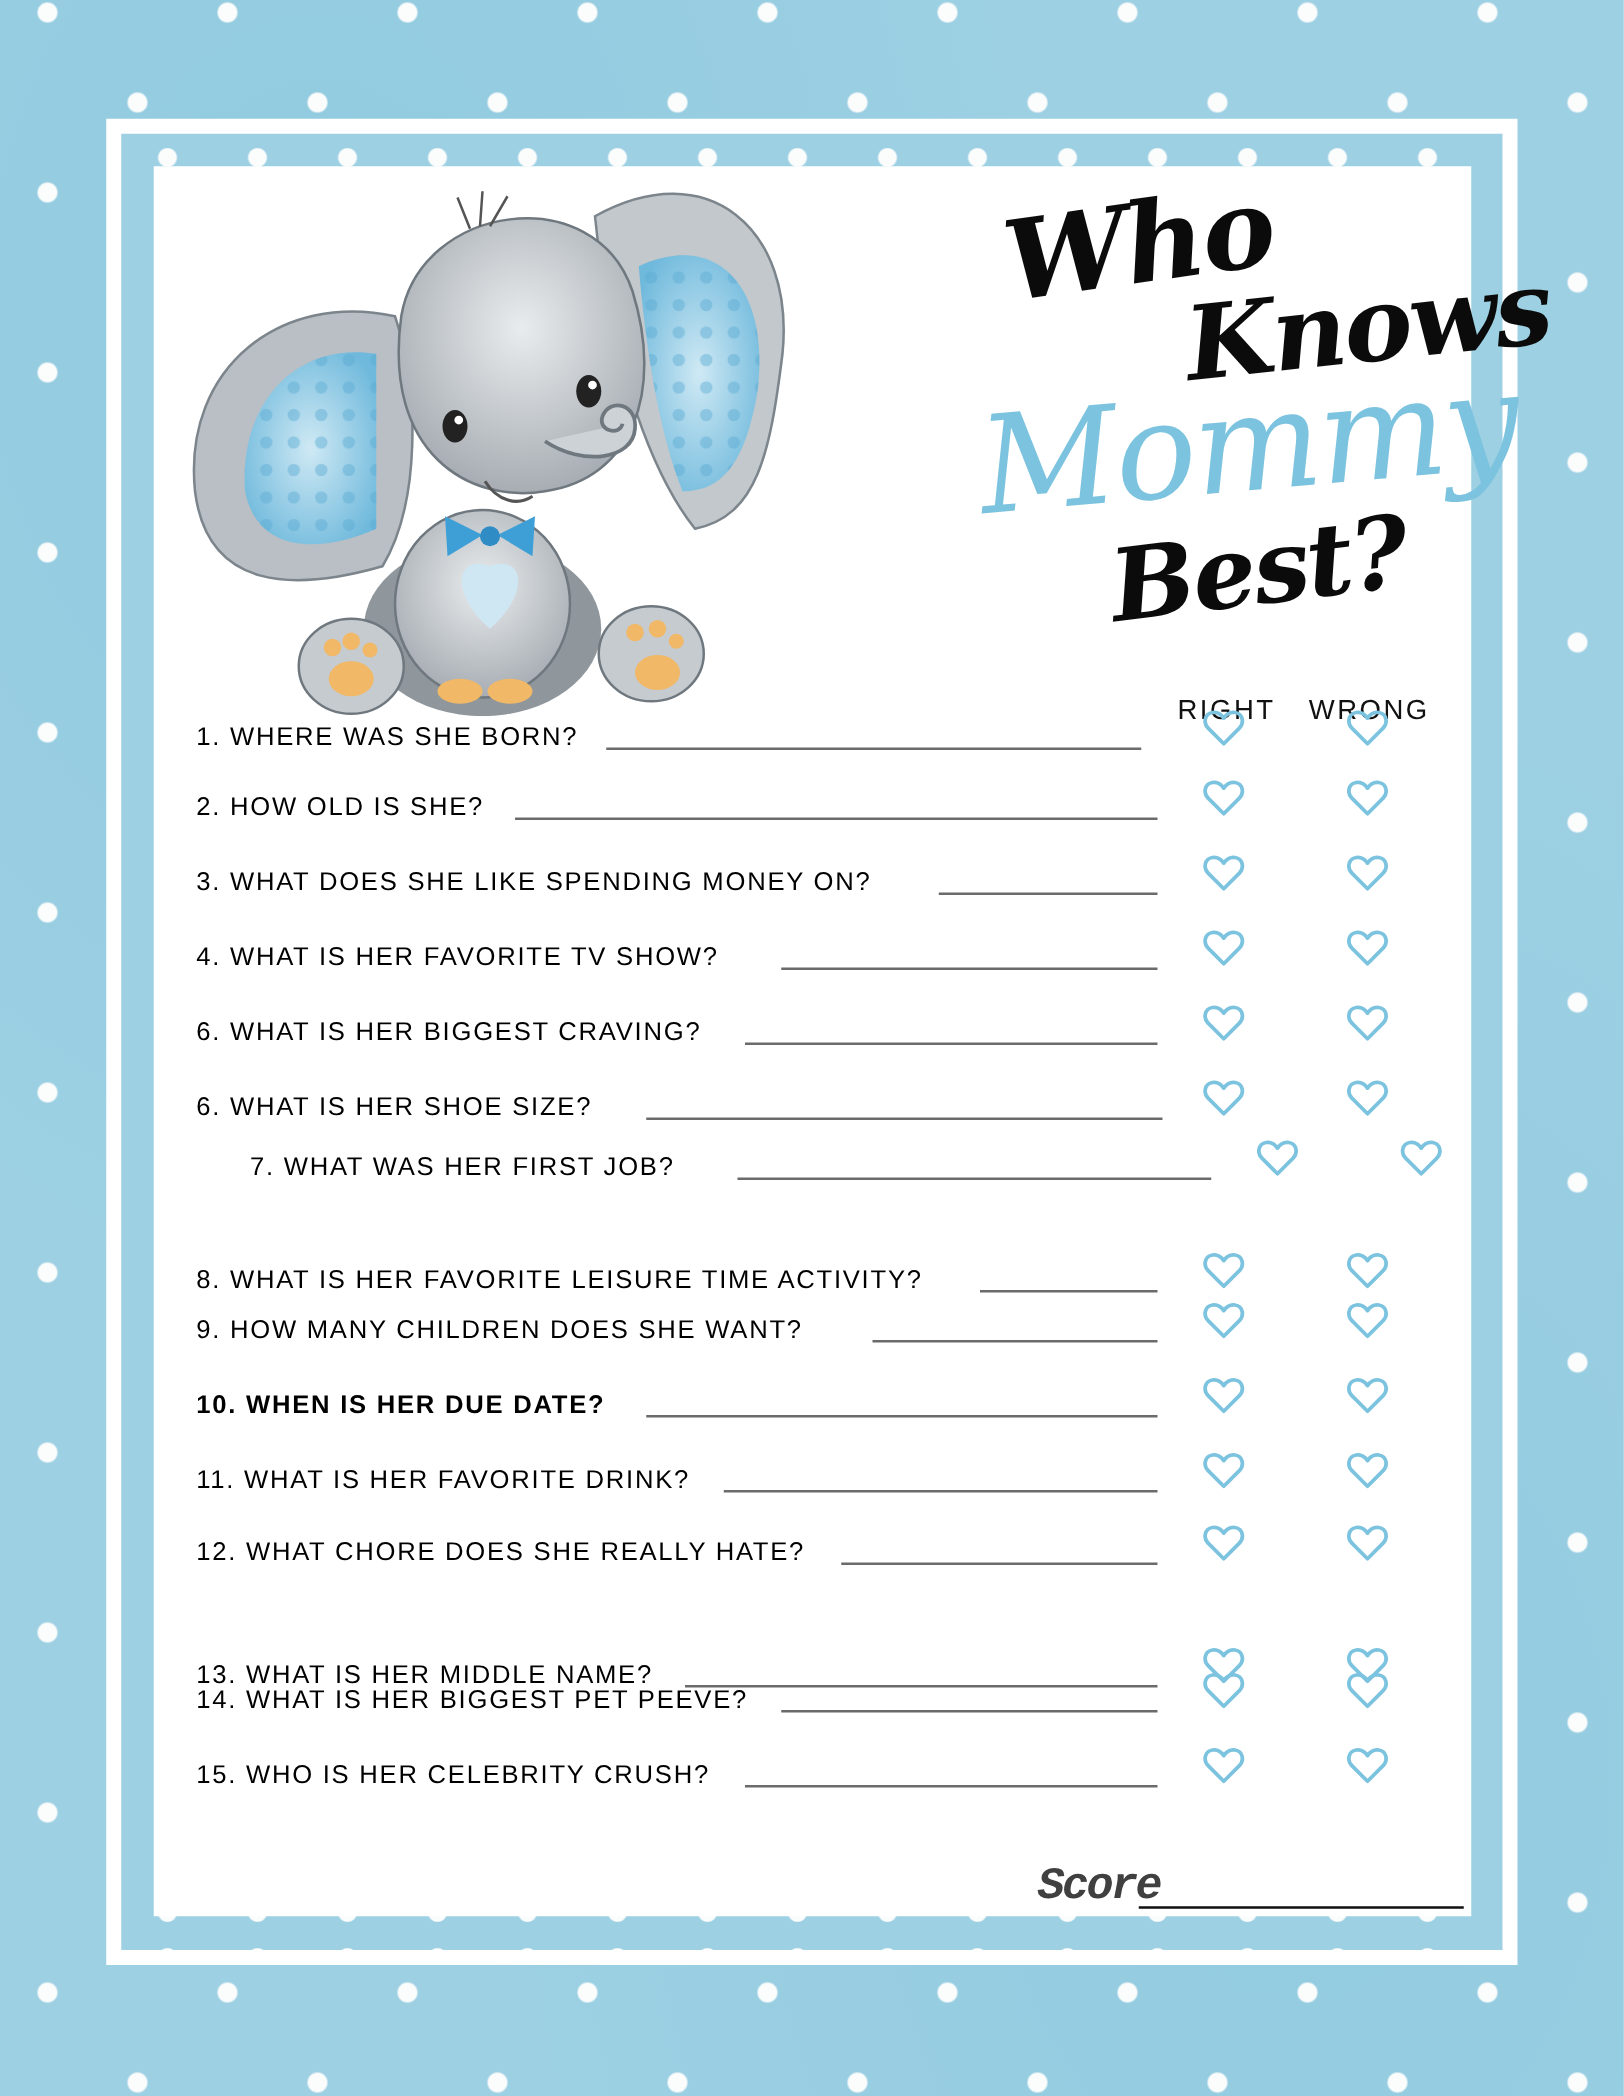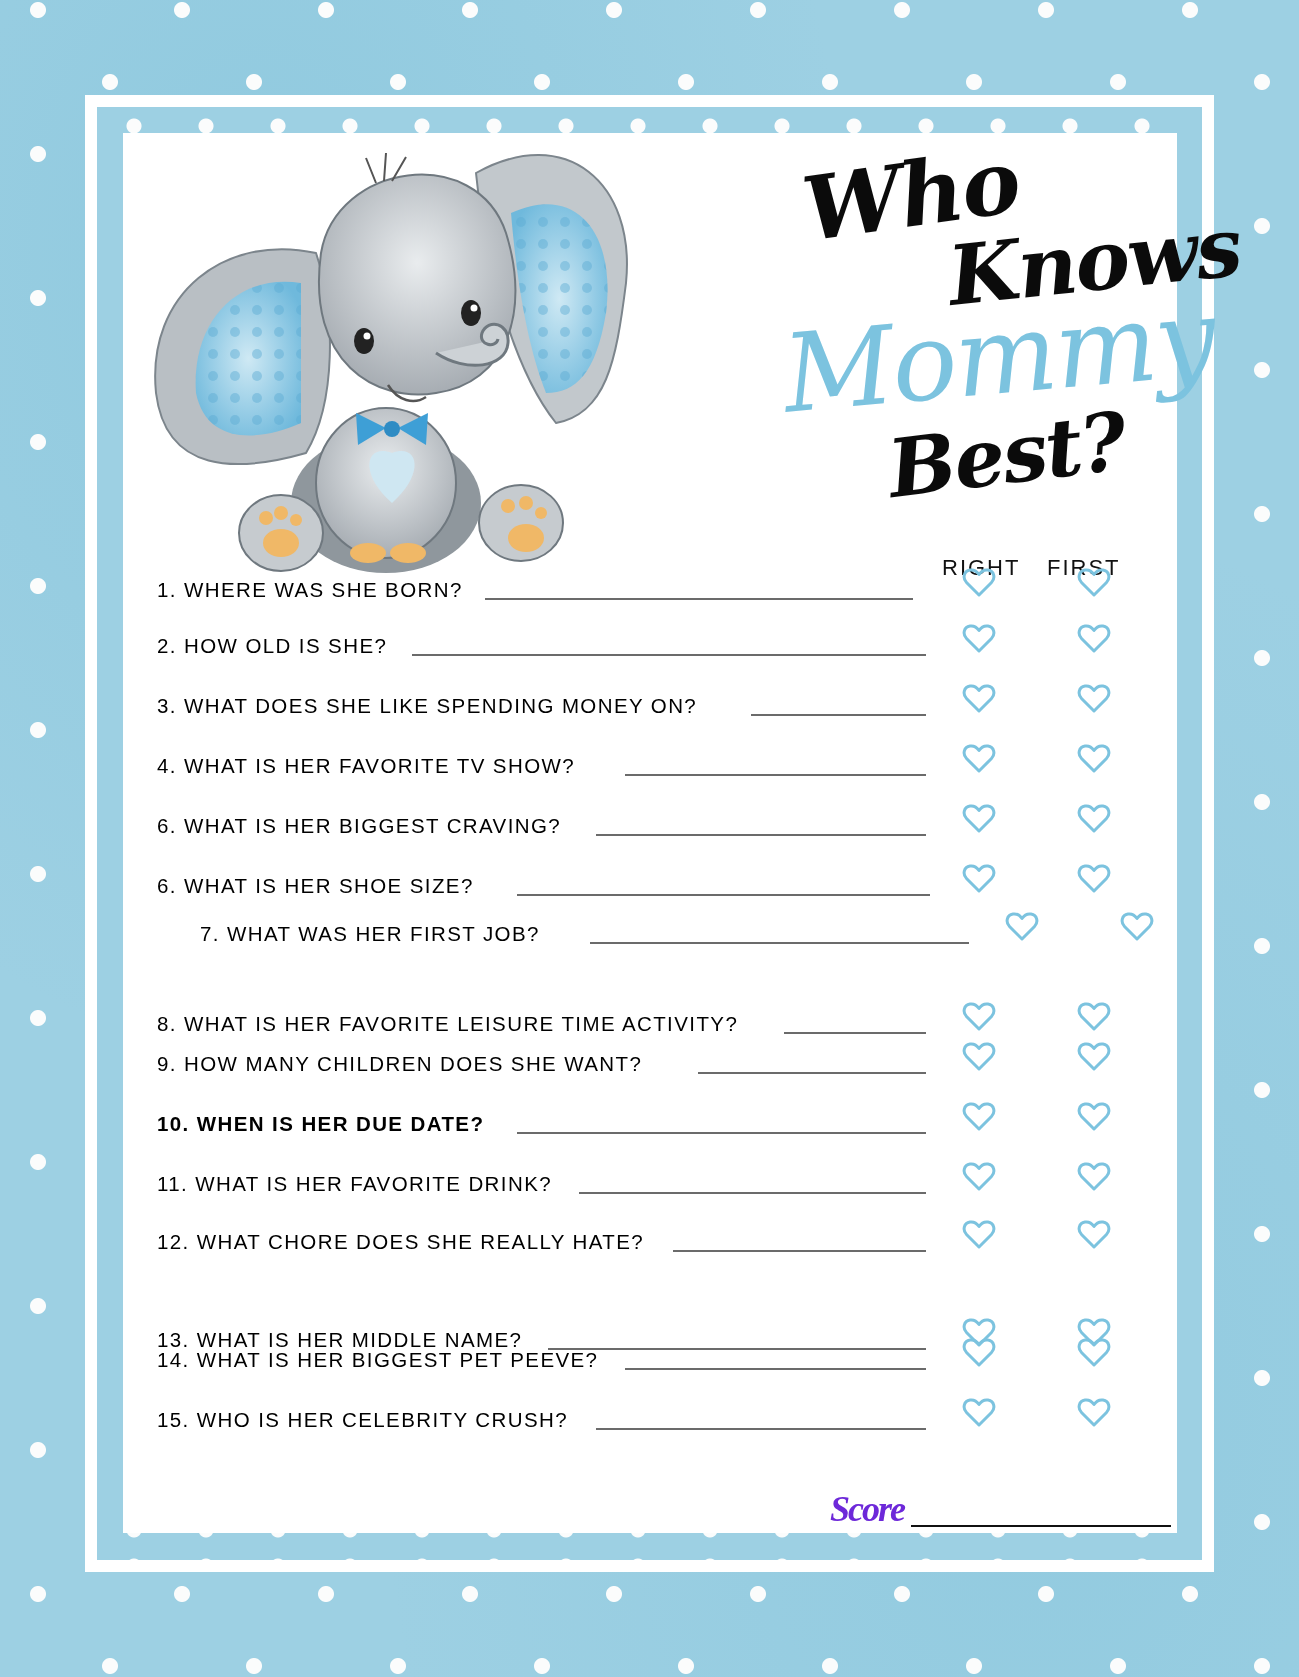--- a/index.html
+++ b/index.html
@@ -63,22 +63,22 @@
   .q-line {
     position: absolute; bottom: 6px; height: 2px; background: #6b6b6b;
   }
   .heart {
     position: absolute; top: 0px; width: 34px; height: 32px;
   }
   .heart-right { left: 805px; }
   .heart-wrong { left: 920px; }
 
   .score-label {
-    position: absolute; left: 830px; top: 1488px; font-family: Liberation Serif, serif;
-    font-style: italic; font-size: 36px; color: #6d28d9; font-weight: bold;
+    position: absolute; left: 830px; top: 1488px; font-family: Liberation Mono, monospace;
+    font-style: italic; font-size: 36px; color: #404040; font-weight: bold;
     letter-spacing: -2px;
   }
   .score-line {
     position: absolute; left: 911px; top: 1525px; width: 260px; height: 2px; background: #111;
   }
 </style>
 </head>
 <body>
 
 <div class="frame-outer"></div>
@@ -148,21 +148,21 @@
 
   <div class="title">
     <span class="t-word t-who">Who</span>
     <span class="t-word t-knows">Knows</span>
     <span class="t-word t-mommy">Mommy</span>
     <span class="t-word t-best">Best?</span>
   </div>
 </div>
 
 <div class="col-head col-right">RIGHT</div>
-<div class="col-head col-wrong">FIRST</div>
+<div class="col-head col-wrong">WRONG</div>
 
 <div class="questions" id="questions">
     <div class="q-row" style="top: 566px;">
     <span class="q-text">1. WHERE WAS SHE BORN?</span>
     <div class="q-line" style="left: 328px; width: 428px;"></div>
     <svg class="heart heart-right" viewBox="0 0 34 32">
       <path d="M17 29 L4.5 16.5 C 0.5 12.5, 1.5 5, 8 4 C 12 3.4, 15 5.5, 17 8.5 C 19 5.5, 22 3.4, 26 4 C 32.5 5, 33.5 12.5, 29.5 16.5 Z" fill="none" stroke="#7cc3df" stroke-width="3" stroke-linejoin="round"></path>
     </svg>
     <svg class="heart heart-wrong" viewBox="0 0 34 32">
       <path d="M17 29 L4.5 16.5 C 0.5 12.5, 1.5 5, 8 4 C 12 3.4, 15 5.5, 17 8.5 C 19 5.5, 22 3.4, 26 4 C 32.5 5, 33.5 12.5, 29.5 16.5 Z" fill="none" stroke="#7cc3df" stroke-width="3" stroke-linejoin="round"></path>

